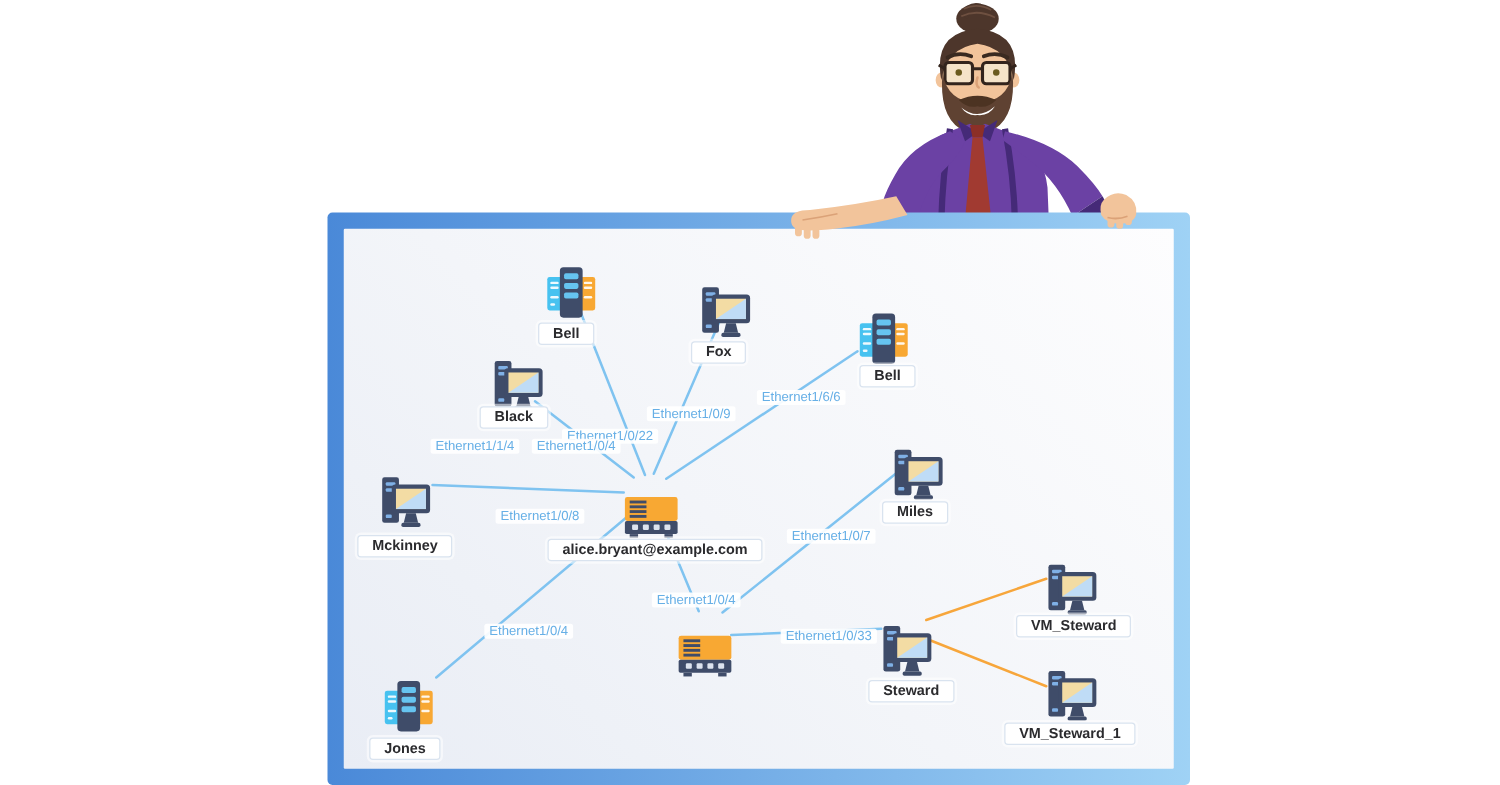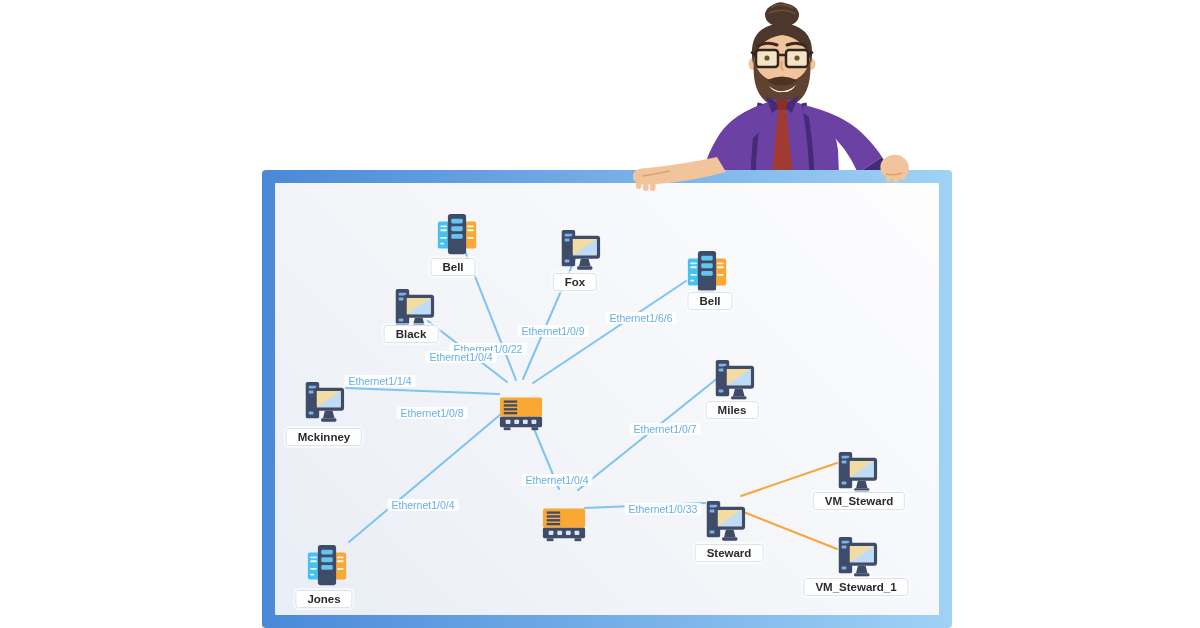--- a/index.html
+++ b/index.html
@@ -214,20 +214,21 @@
           <rect x="6" y="25" width="14" height="2.4" class="i-navy"></rect>
           <rect x="2" y="30" width="44" height="11" rx="1.5" class="i-navy"></rect>
           <rect x="8" y="33" width="5" height="4.5" rx="1" class="i-port"></rect>
           <rect x="17" y="33" width="5" height="4.5" rx="1" class="i-port"></rect>
           <rect x="26" y="33" width="5" height="4.5" rx="1" class="i-port"></rect>
           <rect x="35" y="33" width="5" height="4.5" rx="1" class="i-port"></rect>
           <rect x="6" y="41" width="7" height="3" class="i-navy"></rect>
           <rect x="35" y="41" width="7" height="3" class="i-navy"></rect>
         </svg>
       </div>
+      <div class="node-label" style="left: 524px; top: 423px;">alice.bryant@example.com</div>
       <div class="node-icon" style="left: 733px; top: 363px;">
         <svg viewBox="0 0 48 48">
           <rect x="6" y="3" width="14" height="38" rx="2" class="i-navy"></rect>
           <rect x="9" y="7" width="8" height="3" rx="1" class="i-stripe"></rect>
           <rect x="9" y="12" width="8" height="3" rx="1" class="i-stripe"></rect>
           <rect x="9" y="34" width="5" height="3" rx="1" class="i-stripe"></rect>
           <rect x="14" y="9" width="32" height="24" rx="3" class="i-navy"></rect>
           <rect x="17.5" y="12.5" width="25" height="17" class="i-tan"></rect>
           <polygon points="42.5,12.5 42.5,29.5 17.5,29.5" class="i-sblue"></polygon>
           <polygon points="26,33 34,33 36,41 24,41" class="i-navy"></polygon>
@@ -307,21 +308,21 @@
           <rect x="14.5" y="3" width="19" height="42" rx="3" class="i-navy"></rect>
           <rect x="18" y="8" width="12" height="5" rx="1.5" class="i-bar"></rect>
           <rect x="18" y="16" width="12" height="5" rx="1.5" class="i-bar"></rect>
           <rect x="18" y="24" width="12" height="5" rx="1.5" class="i-bar"></rect>
         </svg>
       </div>
       <div class="node-label" style="left: 324px; top: 582px;">Jones</div>
       <div class="edge-label" style="left: 488px; top: 291px; margin-top: 41px;">Ethernet1/0/22</div>
       <div class="edge-label" style="left: 553px; top: 314px; text-align: right;">Ethernet1/0/9</div>
       <div class="edge-label" style="left: 641px; top: 301px;">Ethernet1/6/6</div>
-      <div class="edge-label" style="left: 380px; top: 340px; margin-top: 24px;">Ethernet1/1/4</div>
+      <div class="edge-label" style="left: 380px; top: 340px;">Ethernet1/1/4</div>
       <div class="edge-label" style="left: 461px; top: 340px;">Ethernet1/0/4</div>
       <div class="edge-label" style="left: 432px; top: 396px;">Ethernet1/0/8</div>
       <div class="edge-label" style="left: 423px; top: 488px;">Ethernet1/0/4</div>
       <div class="edge-label" style="left: 557px; top: 463px;">Ethernet1/0/4</div>
       <div class="edge-label" style="left: 665px; top: 412px;">Ethernet1/0/7</div>
       <div class="edge-label" style="left: 663px; top: 492px;">Ethernet1/0/33</div>
     </div>
 
   <svg class="hands-svg" viewBox="0 0 280 200" aria-hidden="true">
     <g>

